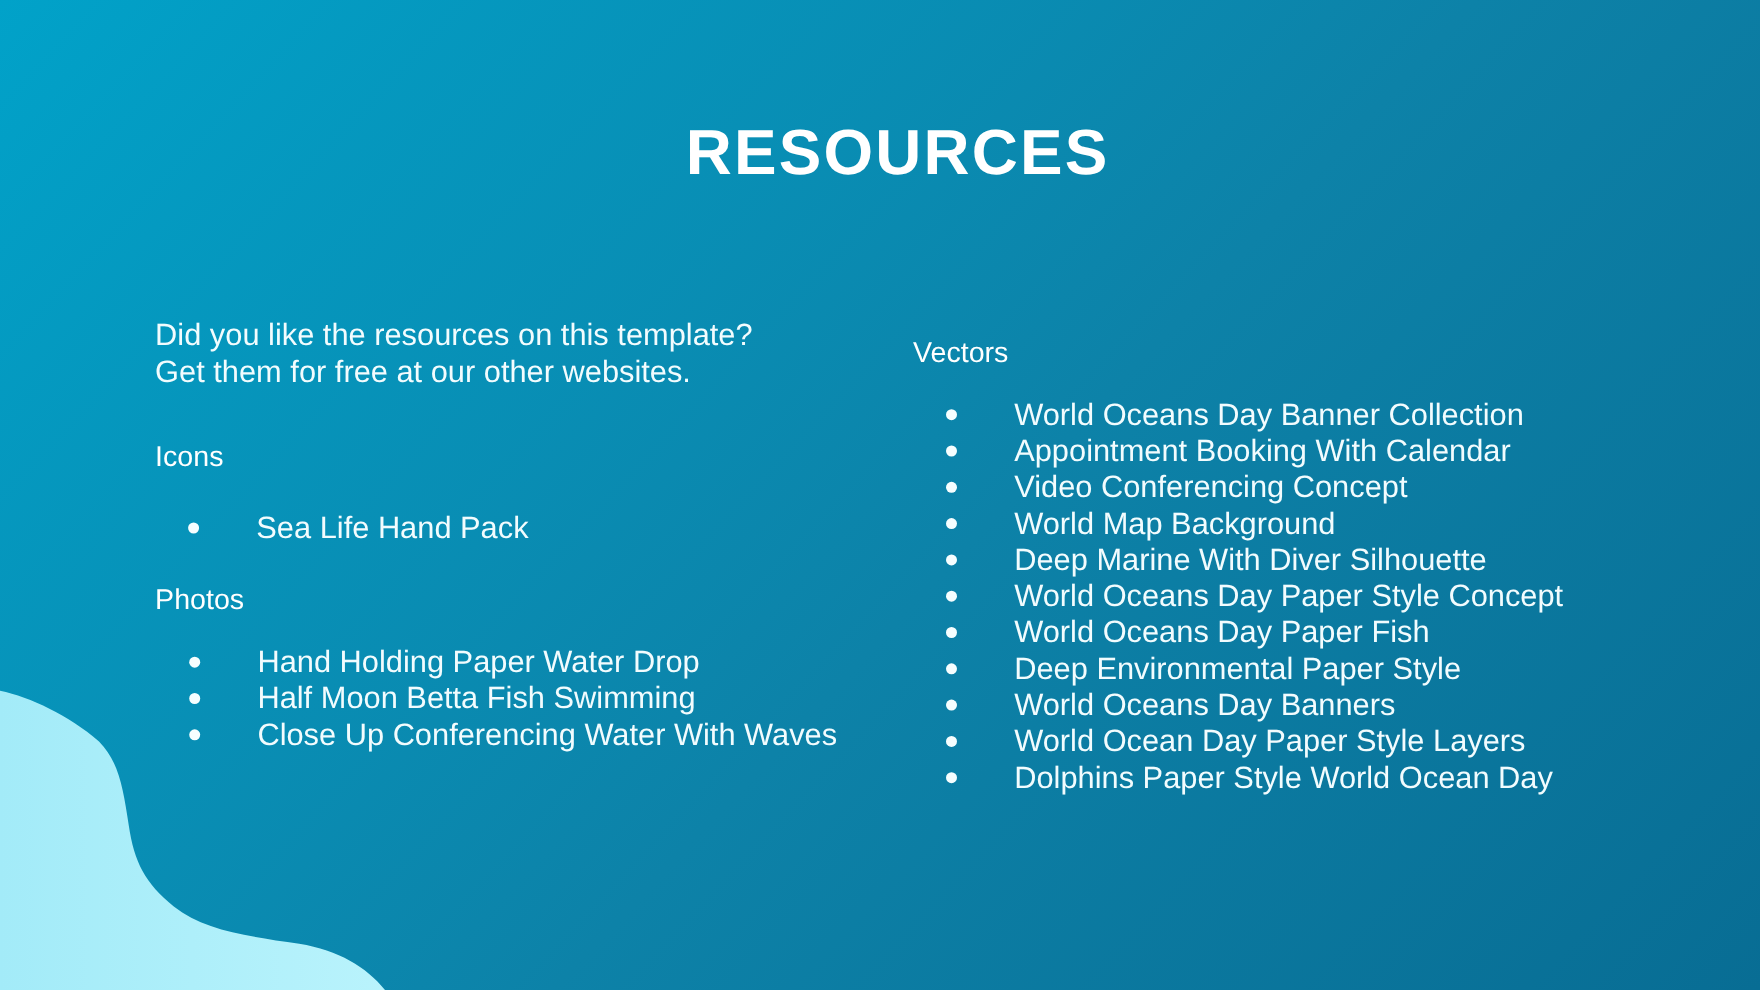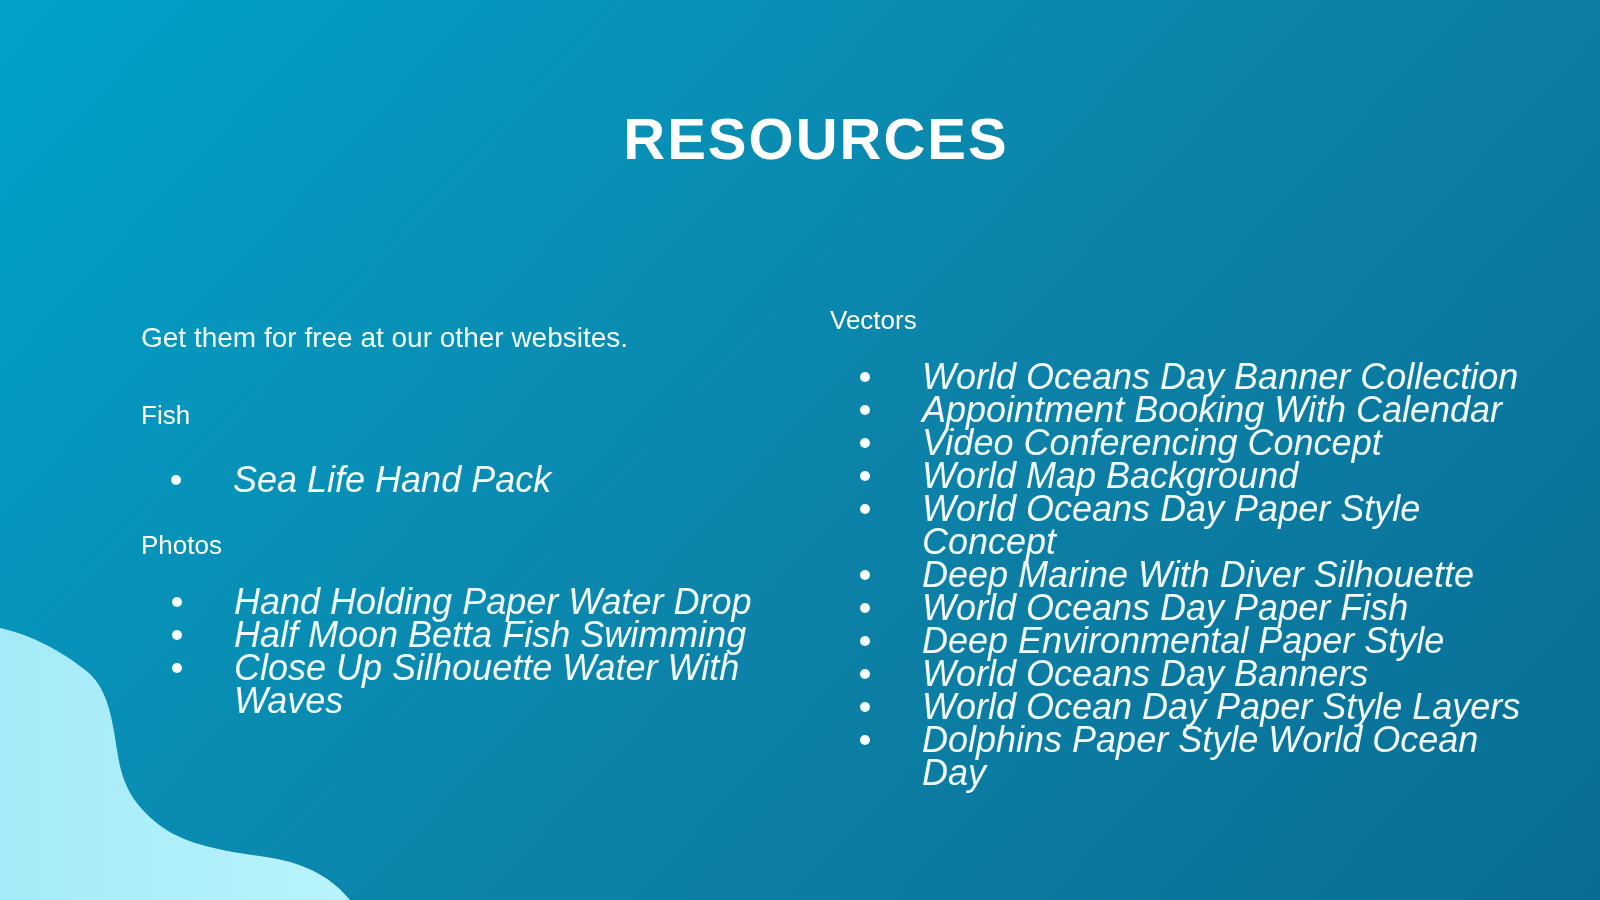--- a/index.html
+++ b/index.html
@@ -59,24 +59,23 @@
     font-weight: normal;
     color: #ffffff;
   }
   .heading-icons   { left: 141px; top: 399px; }
   .heading-photos  { left: 141px; top: 529px; }
   .heading-vectors { left: 830px; top: 304px; }
   ul.bullet-list {
     list-style: none;
     margin: 0;
     padding: 0;
-    font-size: 36px;
+    font-size: 28px;
     line-height: 33px;
     color: #f2fcfe;
-    font-style: italic;
   }
   .list-icons   { left: 141px; top: 463px; width: 640px; }
   .list-photos  { left: 142px; top: 585px; width: 660px; }
   .list-vectors { left: 830px; top: 360px; width: 700px; }
   ul.bullet-list li {
     position: relative;
     padding-left: 92px;
   }
   ul.bullet-list li::before {
     content: "";
@@ -106,44 +105,44 @@
              C 108 70, 112 95, 117 128
              C 122 162, 132 181, 158 202
              C 186 224, 225 229, 272 236
              C 308 242, 333 257, 350 278
              L 0 278 Z" fill="url(#waveGrad)"></path>
   </svg>
 
   <h1 class="slide-title">RESOURCES</h1>
 
   <p class="block intro">
-    <br>
+    <span>Did you like the resources on this template?</span><br>
     <span>Get them for free at our other websites.</span>
   </p>
 
-  <h2 class="block section-heading heading-icons">Fish</h2>
+  <h2 class="block section-heading heading-icons">Icons</h2>
   <ul class="block bullet-list list-icons">
     <li>Sea Life Hand Pack</li>
   </ul>
 
   <h2 class="block section-heading heading-photos">Photos</h2>
   <ul class="block bullet-list list-photos">
     <li>Hand Holding Paper Water Drop</li>
     <li>Half Moon Betta Fish Swimming</li>
-    <li>Close Up Silhouette Water With Waves</li>
+    <li>Close Up Conferencing Water With Waves</li>
   </ul>
 
   <h2 class="block section-heading heading-vectors">Vectors</h2>
   <ul class="block bullet-list list-vectors">
     <li>World Oceans Day Banner Collection</li>
     <li>Appointment Booking With Calendar</li>
     <li>Video Conferencing Concept</li>
     <li>World Map Background</li>
+    <li>Deep Marine With Diver Silhouette</li>
     <li>World Oceans Day Paper Style Concept</li>
-    <li>Deep Marine With Diver Silhouette</li>
     <li>World Oceans Day Paper Fish</li>
     <li>Deep Environmental Paper Style</li>
     <li>World Oceans Day Banners</li>
     <li>World Ocean Day Paper Style Layers</li>
     <li>Dolphins Paper Style World Ocean Day</li>
   </ul>
 
 </div>
 
 </body></html>

